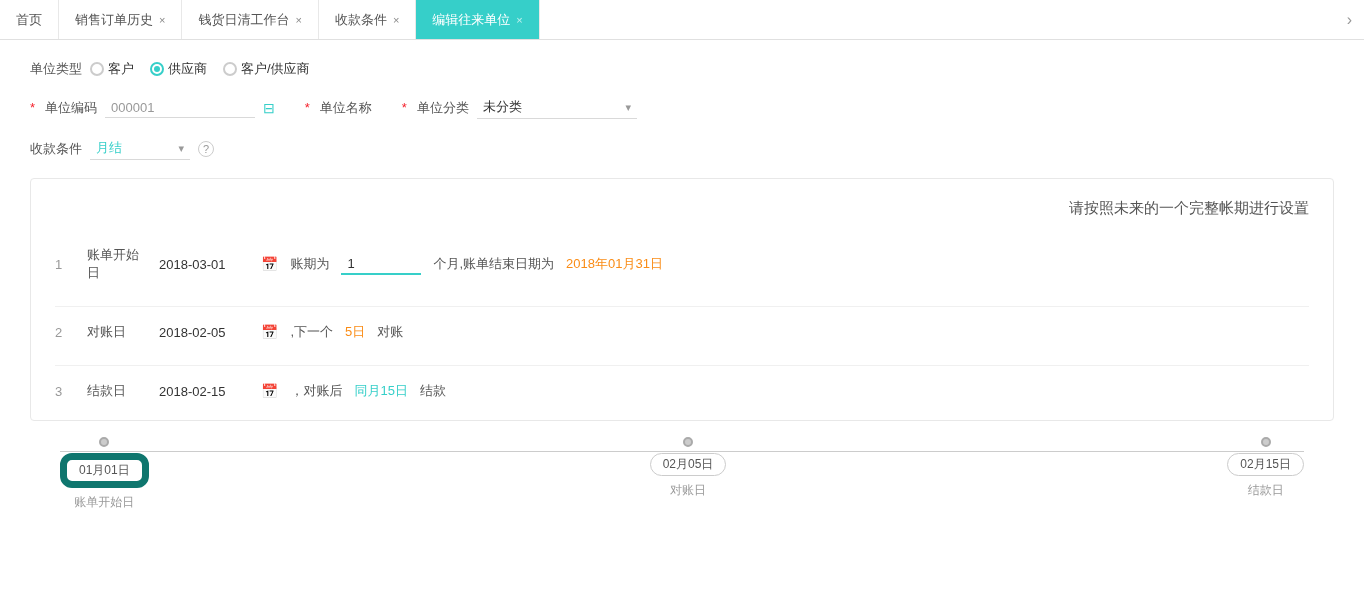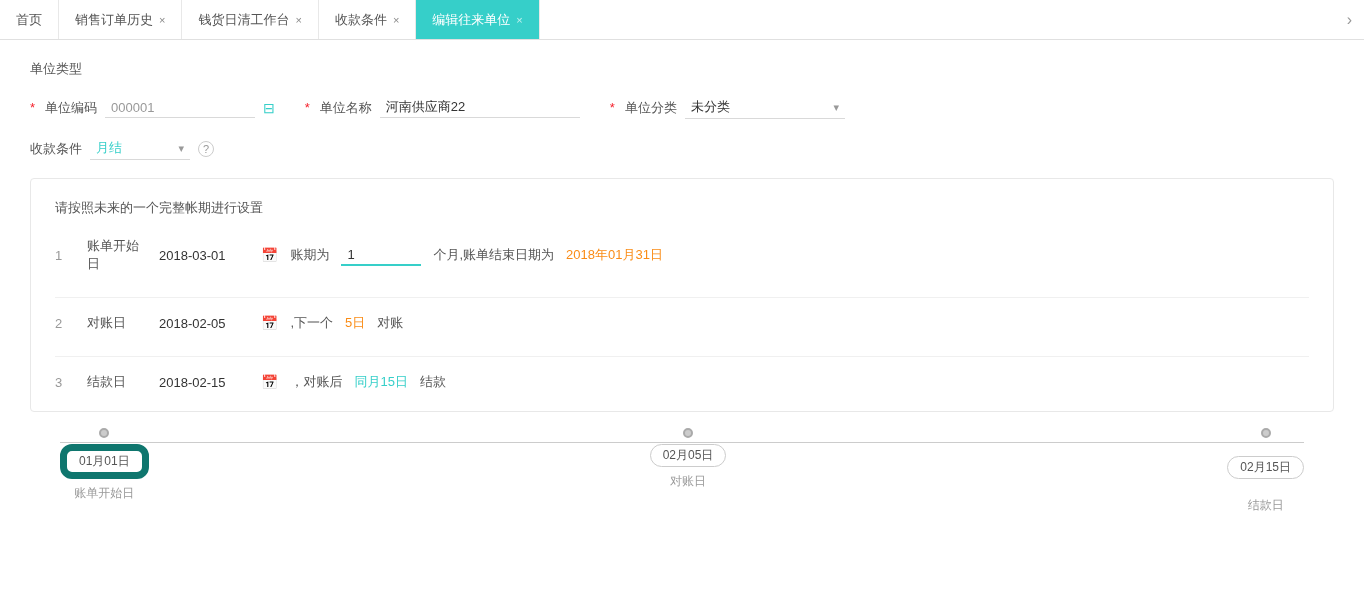--- a/index.html
+++ b/index.html
@@ -172,23 +172,24 @@
     }
 
     
     .period-card {
       border: 1px solid #e8e8e8;
       border-radius: 4px;
       padding: 20px 24px;
       margin-bottom: 16px;
     }
     .period-title {
-      font-size: 13px;
-      color: #555;
-      margin-bottom: 20px;
+      font-size: 15px;
+      color: #555;
+      margin-bottom: 28px;
+      text-align: right;
     }
     .period-row {
       display: flex;
       align-items: center;
       margin-bottom: 24px;
       gap: 12px;
     }
     .period-row:last-child { margin-bottom: 0; }
     .period-num {
       color: #999;
@@ -259,34 +260,47 @@
     <span class="tab-close">×</span>
   </div>
   <div class="tab-more">›</div>
 </div>
 
 <div class="main-content">
 
   <div class="form-row">
     <div class="form-field">
       <span class="form-label">单位类型</span>
+      <div class="radio-group">
+        <label class="radio-item">
+          <div class="radio-circle"></div>
+          <span>客户</span>
+        </label>
+        <label class="radio-item">
+          <div class="radio-circle checked"></div>
+          <span>供应商</span>
+        </label>
+        <label class="radio-item">
+          <div class="radio-circle"></div>
+          <span>客户/供应商</span>
+        </label>
+      </div>
     </div>
   </div>
 
   <div class="form-row">
     <div class="form-field">
       <span class="required-star">*</span>
       <span class="form-label">单位编码</span>
       <input class="input-field input-code" type="text" value="000001" style="">
       <span class="cal-icon">⊟</span>
     </div>
     <div class="form-field">
       <span class="required-star">*</span>
       <span class="form-label">单位名称</span>
-      <input class="input-field input-name" type="text" value="河南供应商22" style="">
     </div>
     <div class="form-field">
       <span class="required-star">*</span>
       <span class="form-label">单位分类</span>
       <div class="dropdown dropdown-category">
         <span class="dropdown-text" style="color:#333;">未分类</span>
         <span class="dropdown-arrow">▾</span>
       </div>
     </div>
   </div>
@@ -353,21 +367,21 @@
         <div style="font-size:12px; color:#999;">账单开始日</div>
       </div>
 
 
       <div style="display:flex; flex-direction:column; align-items:center; gap:6px;">
         <div style="width:10px; height:10px; border-radius:50%; background:#ccc; border:2px solid #aaa;"></div>
         <div style="border:1px solid #ccc; border-radius:12px; padding:2px 12px; font-size:12px; color:#555; background:#fff; white-space:nowrap;">02月05日</div>
         <div style="font-size:12px; color:#999;">对账日</div>
       </div>
 
-      <div style="display:flex; flex-direction:column; align-items:center; gap:18px;">
+      <div style="display:flex; flex-direction:column; align-items:center; gap:6px;">
         <div style="width:10px; height:10px; border-radius:50%; background:#ccc; border:2px solid #aaa;"></div>
         <div style="border:1px solid #ccc; border-radius:12px; padding:2px 12px; font-size:12px; color:#555; background:#fff; white-space:nowrap;">02月15日</div>
         <div style="font-size:12px; color:#999;">结款日</div>
       </div>
 
     </div>
   </div>
 
 </div>
 

